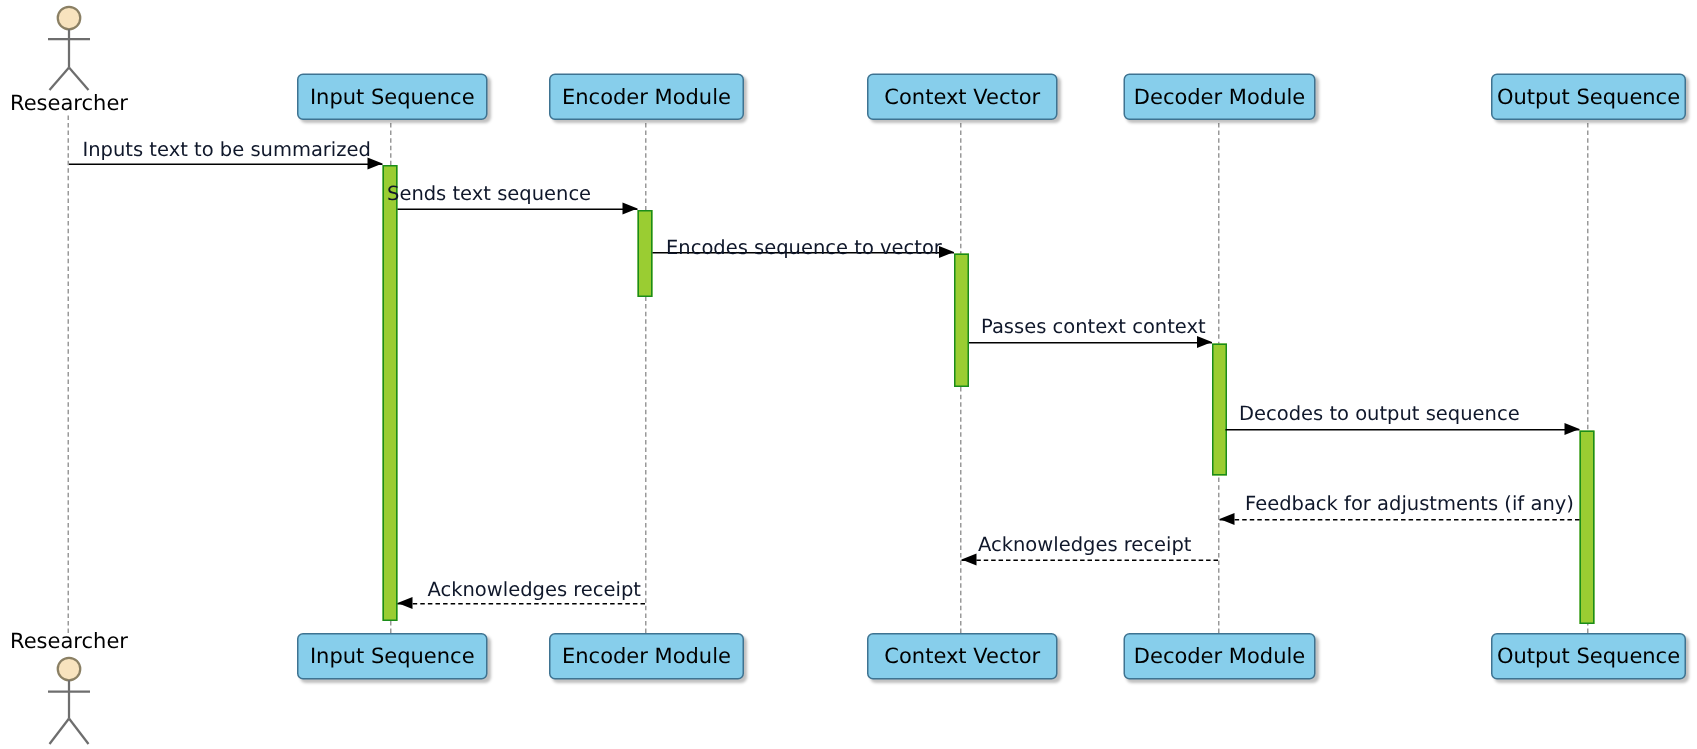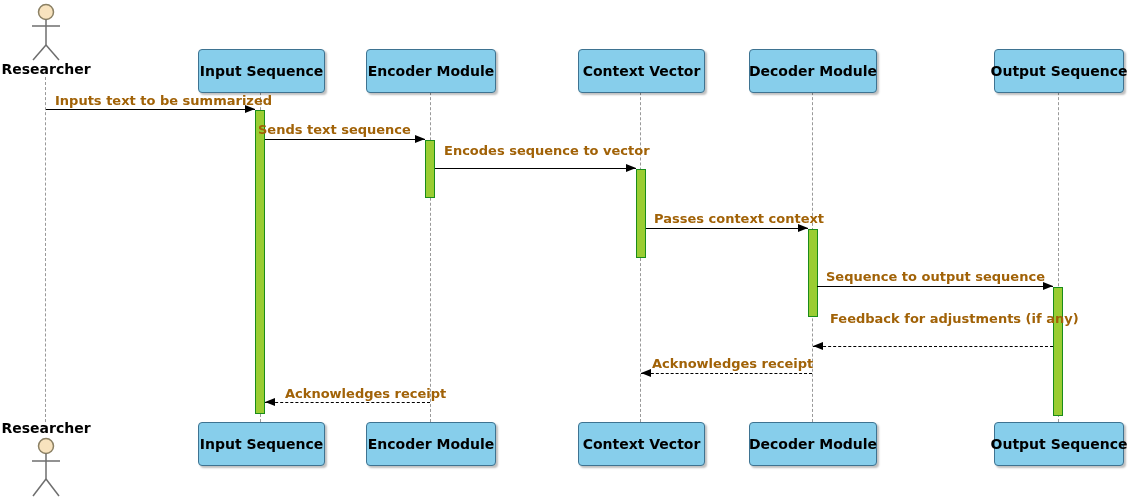--- a/index.html
+++ b/index.html
@@ -1,45 +1,45 @@
 <!DOCTYPE html>
 <html style="--background: #FFFFFF; --participant_fill: #87CEEB; --participant_border: #3E7391; --activation_fill: #9ACD32; --activation_border: #1A8C1A; --actor_head_fill: #F8E3BE; --actor_head_border: #8B8064; --actor_line: #6E6E6E; --lifeline: #999999; --message: #000000;"><head>
 <meta charset="utf-8">
 <style>
   html,body{margin:0;padding:0;background:#fff;}
   .canvas{
     position:relative;width:1131px;height:499px;background:var(--background,#fff);
-    font-family:"DejaVu Sans","Liberation Sans",sans-serif;overflow:hidden;font-weight:bold;
+    font-family:"DejaVu Sans","Liberation Sans",sans-serif;overflow:hidden;
   }
   .lifeline{
     position:absolute;top:77px;height:345px;width:0;
     border-left:1px dashed var(--lifeline,#999);
   }
   .pbox{
-    position:absolute;height:44px;
+    position:absolute;height:31px;
     background:var(--participant_fill,#87CEEB);
     border:1.5px solid var(--participant_border,#3E7391);
     border-radius:4px;
     box-shadow:2px 2px 2px rgba(0,0,0,.25);
     display:flex;align-items:center;justify-content:center;
     font-size:14px;color:#000;white-space:nowrap;box-sizing:border-box;
   }
   .activation{
     position:absolute;width:10px;
     background:var(--activation_fill,#9ACD32);
     border:1px solid var(--activation_border,#1a8c1a);
     box-sizing:border-box;
   }
   .mline{position:absolute;height:0;}
   .mline.solid{border-top:1px solid var(--message,#000);}
   .mline.dashed{border-top:1px dashed var(--message,#000);}
   .mhead{position:absolute;width:0;height:0;border-top:4.5px solid transparent;border-bottom:4.5px solid transparent;}
   .mhead.r{border-left:10px solid var(--message,#000);}
   .mhead.l{border-right:10px solid var(--message,#000);}
-  .mlabel{position:absolute;font-size:13px;line-height:16px;color:#a16207;white-space:nowrap;}
+  .mlabel{position:absolute;font-size:13px;line-height:16px;color:#0f172a;white-space:nowrap;}
   .actor-label{position:absolute;width:92px;text-align:center;font-size:14px;line-height:16px;color:#000;}
   .actor-svg{position:absolute;}
   .actor-svg circle{fill:var(--actor_head_fill,#F8E3BE);stroke:var(--actor_head_border,#8B8064);stroke-width:1.5;}
   .actor-svg line{stroke:var(--actor_line,#6E6E6E);stroke-width:1.5;}
 </style>
 </head>
 <body>
 
 <div class="canvas">
 
@@ -94,39 +94,39 @@
 
   <div>
     <div class="mline solid" style="left:265px;top:139px;width:160px"></div>
     <div class="mhead r" style="left:415px;top:135px"></div>
     <div class="mlabel" style="left:258px;top:122px">Sends text sequence</div>
   </div>
 
   <div>
     <div class="mline solid" style="left:435px;top:168px;width:201px"></div>
     <div class="mhead r" style="left:626px;top:164px"></div>
-    <div class="mlabel" style="left:444px;top:143px">Encodes sequence to vector</div>
+    <div class="mlabel" style="left:444px;top:158px">Encodes sequence to vector</div>
   </div>
 
   <div>
     <div class="mline solid" style="left:646px;top:228px;width:162px"></div>
     <div class="mhead r" style="left:798px;top:224px"></div>
     <div class="mlabel" style="left:654px;top:211px">Passes context context</div>
   </div>
 
   <div>
     <div class="mline solid" style="left:817px;top:286px;width:236px"></div>
     <div class="mhead r" style="left:1043px;top:282px"></div>
-    <div class="mlabel" style="left:826px;top:269px">Sequence to output sequence</div>
+    <div class="mlabel" style="left:826px;top:269px">Decodes to output sequence</div>
   </div>
 
   <div>
     <div class="mline dashed" style="left:813px;top:346px;width:240px"></div>
     <div class="mhead l" style="left:813px;top:342px"></div>
-    <div class="mlabel" style="left:830px;top:311px">Feedback for adjustments (if any)</div>
+    <div class="mlabel" style="left:830px;top:329px">Feedback for adjustments (if any)</div>
   </div>
 
   <div>
     <div class="mline dashed" style="left:641px;top:373px;width:171px"></div>
     <div class="mhead l" style="left:641px;top:369px"></div>
     <div class="mlabel" style="left:652px;top:356px">Acknowledges receipt</div>
   </div>
 
   <div>
     <div class="mline dashed" style="left:265px;top:402px;width:165px"></div>

